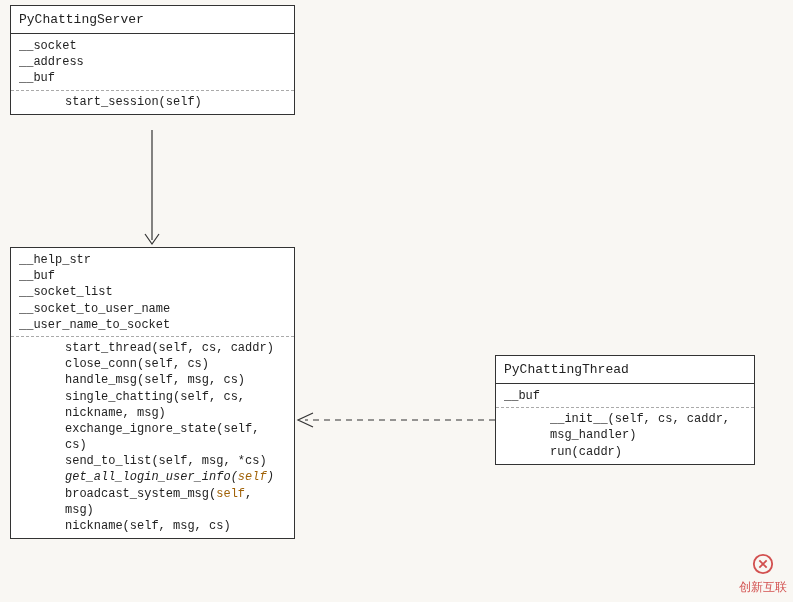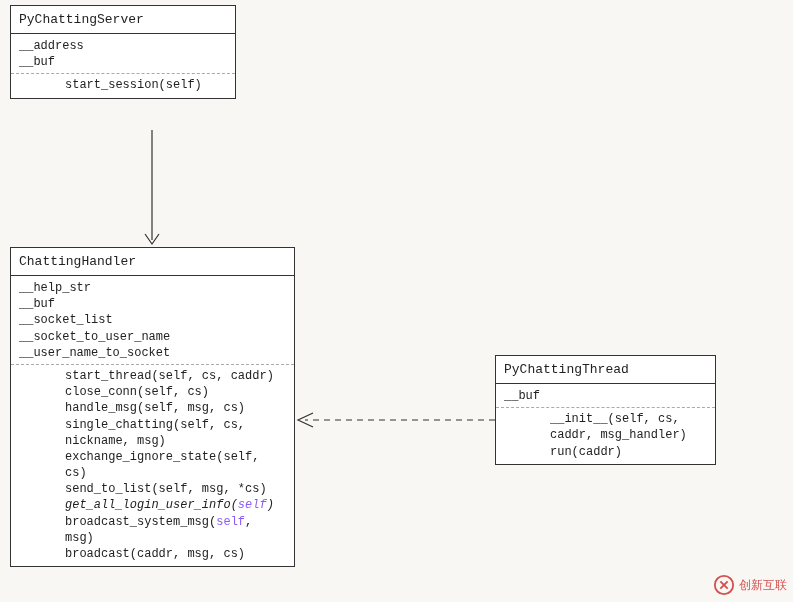--- a/index.html
+++ b/index.html
@@ -30,75 +30,76 @@
   .methods {
     padding: 3px 8px 4px 8px;
     margin-left: 46px;
   }
   .attrs div, .methods div {
     line-height: 1.35;
     white-space: pre-wrap;
     word-break: break-word;
   }
   .italic { font-style: italic; }
-  .purple { color: #8b5cf6; }
+  .purple { color: #a16207; }
   .line {
     position: absolute;
   }
   .watermark {
     position: absolute;
     right: 6px;
     bottom: 6px;
     font-family: sans-serif;
     font-size: 12px;
     color: #c33;
     opacity: 0.85;
     display: flex;
     align-items: center;
     gap: 4px;
+    flex-direction: column;
   }
   .watermark svg { width: 22px; height: 22px; }
 </style>
 </head>
 <body>
 
-<div class="class-box" style="left:10px; top:5px; width:226px;">
+<div class="class-box" style="left:10px; top:5px; width:285px;">
   <div class="class-title">PyChattingServer</div>
   <div class="attrs">
+    <div>__socket</div>
     <div>__address</div>
     <div>__buf</div>
   </div>
   <div class="methods">
     <div>start_session(self)</div>
   </div>
 </div>
 
 <div class="class-box" style="left:10px; top:247px; width:285px;">
-  <div class="class-title">ChattingHandler</div>
   <div class="attrs">
     <div>__help_str</div>
     <div>__buf</div>
     <div>__socket_list</div>
     <div>__socket_to_user_name</div>
     <div>__user_name_to_socket</div>
   </div>
   <div class="methods">
     <div>start_thread(self, cs, caddr)</div>
     <div>close_conn(self, cs)</div>
     <div>handle_msg(self, msg, cs)</div>
     <div>single_chatting(self, cs, nickname, msg)</div>
     <div>exchange_ignore_state(self, cs)</div>
     <div>send_to_list(self, msg, *cs)</div>
     <div class="italic"><span>get_all_login_user_info(</span><span class="purple">self</span><span>)</span></div>
     <div><span>broadcast_system_msg(</span><span class="purple">self</span><span>, msg)</span></div>
-    <div>broadcast(caddr, msg, cs)</div>
+    <div>nickname(self, msg, cs)</div>
   </div>
 </div>
 
-<div class="class-box" style="left:495px; top:355px; width:221px;">
+<div class="class-box" style="left:495px; top:355px; width:260px;">
   <div class="class-title">PyChattingThread</div>
   <div class="attrs">
     <div>__buf</div>
   </div>
   <div class="methods">
     <div>__init__(self, cs, caddr, msg_handler)</div>
     <div>run(caddr)</div>
   </div>
 </div>
 

